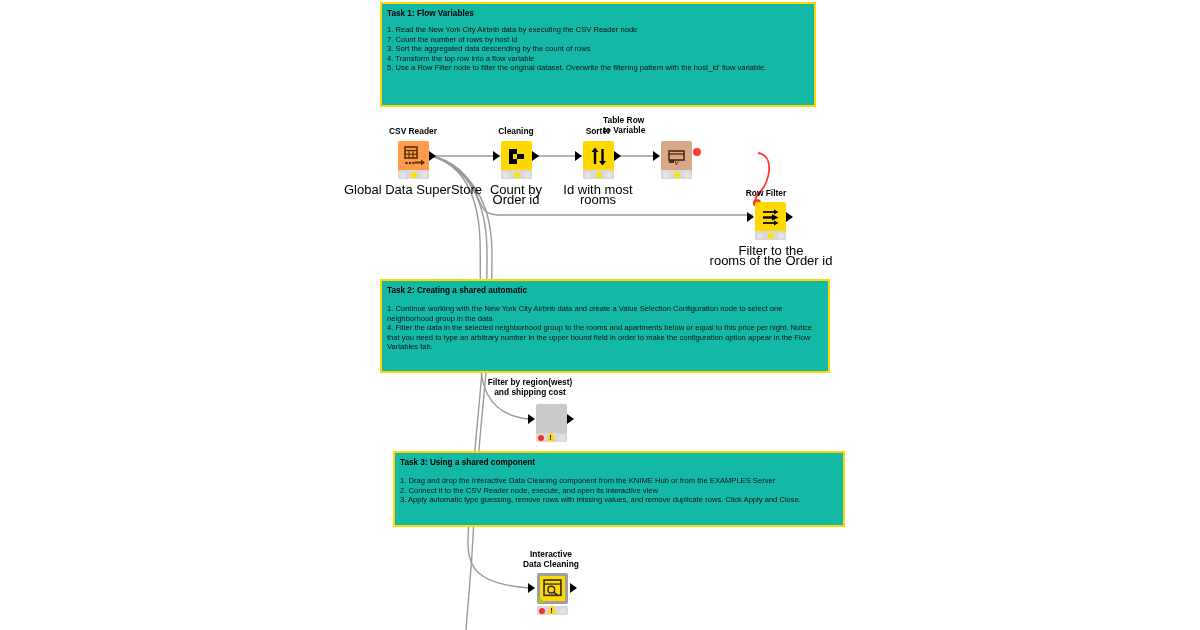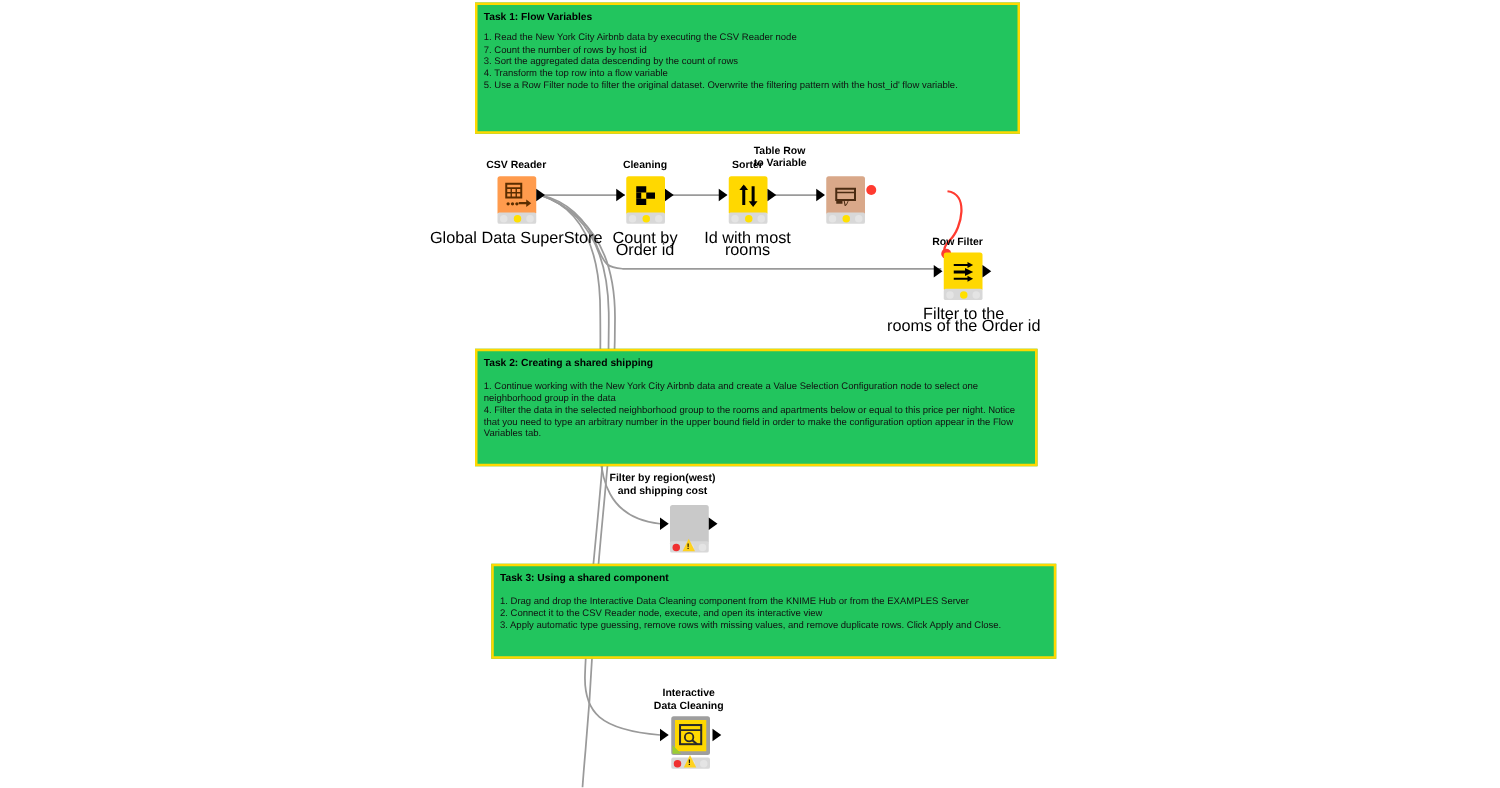--- a/index.html
+++ b/index.html
@@ -8,21 +8,21 @@
     background:#ffffff;
     font-family:"Liberation Sans", sans-serif;
     overflow:hidden;
     position:relative;
   }
   #canvas{position:absolute;left:0;top:0;width:1200px;height:630px;}
 
   
   .task-box{
     position:absolute;
-    background:#22c55e;
+    background:#14b8a6;
     border:2px solid #FFD800;
     box-sizing:border-box;
   }
   .task-title{
     font-size:8.2px;
     font-weight:bold;
     color:#000;
     padding:4px 0 0 5px;
     line-height:11px;
     letter-spacing:0px;
@@ -144,21 +144,21 @@
     <div class="task-body">
       <div class="ln">1. Read the New York City Airbnb data by executing the CSV Reader node</div>
       <div class="ln">7. Count the number of rows by host id</div>
       <div class="ln">3. Sort the aggregated data descending by the count of rows</div>
       <div class="ln">4. Transform the top row into a flow variable</div>
       <div class="ln">5. Use a Row Filter node to filter the original dataset. Overwrite the filtering pattern with the host_id' flow variable.</div>
     </div>
   </div>
 
   <div class="task-box" style="left:380px;top:279px;width:450px;height:94px;">
-    <div class="task-title">Task 2: Creating a shared shipping</div>
+    <div class="task-title">Task 2: Creating a shared automatic</div>
     <div class="task-body" style="padding-top:8px;">
       <div class="ln">1. Continue working with the New York City Airbnb data and create a Value Selection Configuration node to select one neighborhood group in the data</div>
       <div class="ln">4. Filter the data in the selected neighborhood group to the rooms and apartments below or equal to this price per night. Notice that you need to type an arbitrary number in the upper bound field in order to make the configuration option appear in the Flow Variables tab.</div>
     </div>
   </div>
 
   <div class="task-box" style="left:380px;top:451px;width:452px;height:76px;margin-left:13px;">
     <div class="task-title">Task 3: Using a shared component</div>
     <div class="task-body" style="padding-top:8px;">
       <div class="ln">1. Drag and drop the Interactive Data Cleaning component from the KNIME Hub or from the EXAMPLES Server</div>

